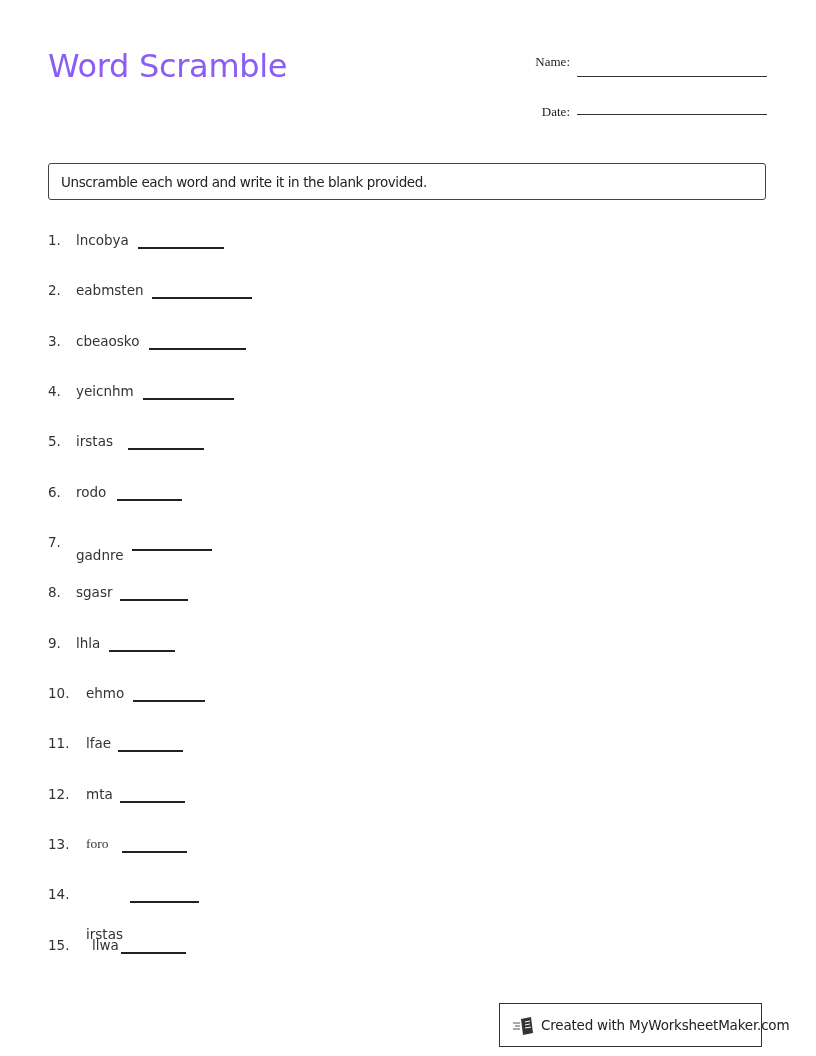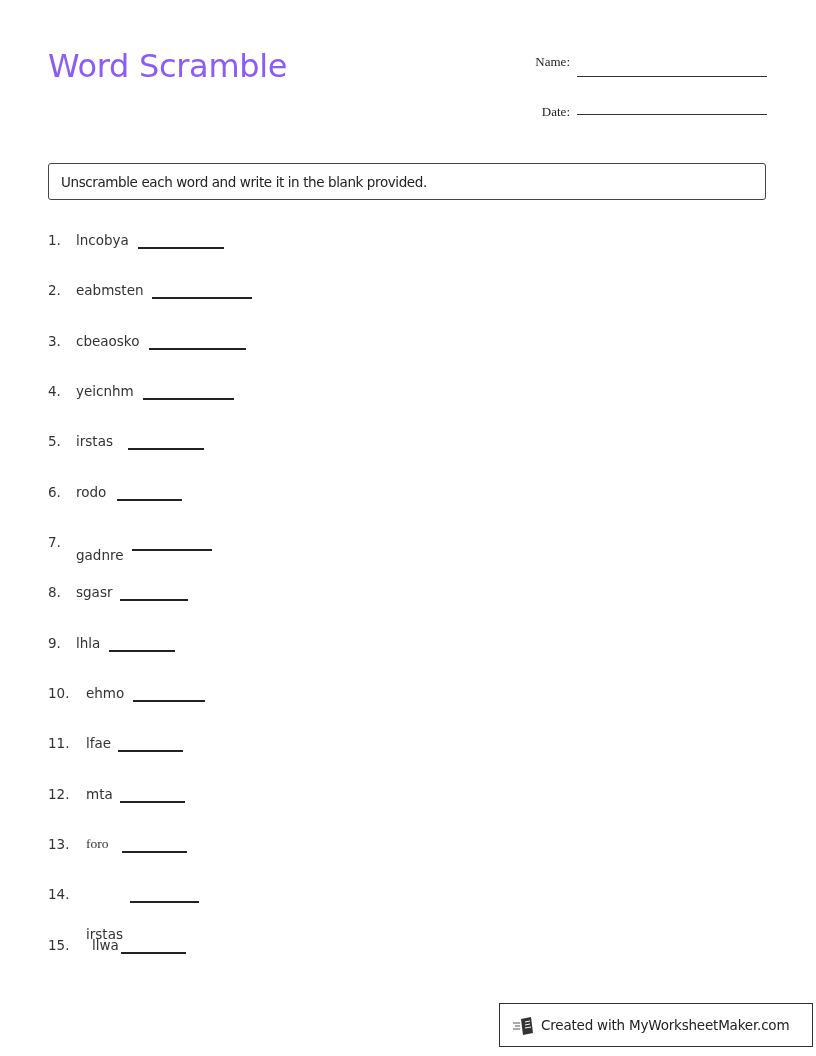--- a/index.html
+++ b/index.html
@@ -6,21 +6,21 @@
   body { width: 816px; height: 1056px; position: relative; overflow: hidden; color: #222; }
   .title { position: absolute; left: 48px; top: 47px; font-family: "DejaVu Sans", sans-serif; font-size: 32px; font-weight: normal; color: #8b5cf6; letter-spacing: -0.3px; }
   .field-label { position: absolute; font-family: "Liberation Serif", serif; font-size: 13px; color: #222; text-align: right; width: 80px; }
   .field-line { position: absolute; height: 0; border-bottom: 1.5px solid #333; }
   .instructions { position: absolute; left: 48px; top: 163px; width: 718px; height: 37px; border: 1.3px solid #444; border-radius: 3px; box-sizing: border-box; }
   .instructions span { position: absolute; left: 12px; top: 10px; font-family: "DejaVu Sans", sans-serif; font-size: 13.5px; color: #222; letter-spacing: -0.4px; text-align: right; }
   .item { position: absolute; left: 48px; height: 22px; font-family: "DejaVu Sans", sans-serif; font-size: 13.5px; color: #333; }
   .item .num { position: absolute; left: 0; top: 0; white-space: nowrap; }
   .item .word { position: absolute; top: 0; white-space: nowrap; text-align: center; }
   .item .blank { position: absolute; top: 15px; height: 0; border-bottom: 2px solid #222; }
-  .footer { position: absolute; left: 499px; top: 1003px; width: 314px; height: 44px; border: 1.3px solid #333; box-sizing: border-box; }
+  .footer { position: absolute; left: 499px; top: 1003px; width: 263px; height: 44px; border: 1.3px solid #333; box-sizing: border-box; }
   .footer .logo { position: absolute; left: 12px; top: 12px; width: 24px; height: 20px; }
   .footer .txt { position: absolute; left: 41px; top: 13px; font-family: "DejaVu Sans", sans-serif; font-size: 13.5px; color: #222; white-space: nowrap; letter-spacing: -0.2px; }
 </style>
 </head>
 <body>
 
 <div class="title">Word Scramble</div>
 
 <div class="field-label" style="left:490px; top:54px;">Name:</div>
 <div class="field-line" style="left:577px; top:76px; width:190px;"></div>

